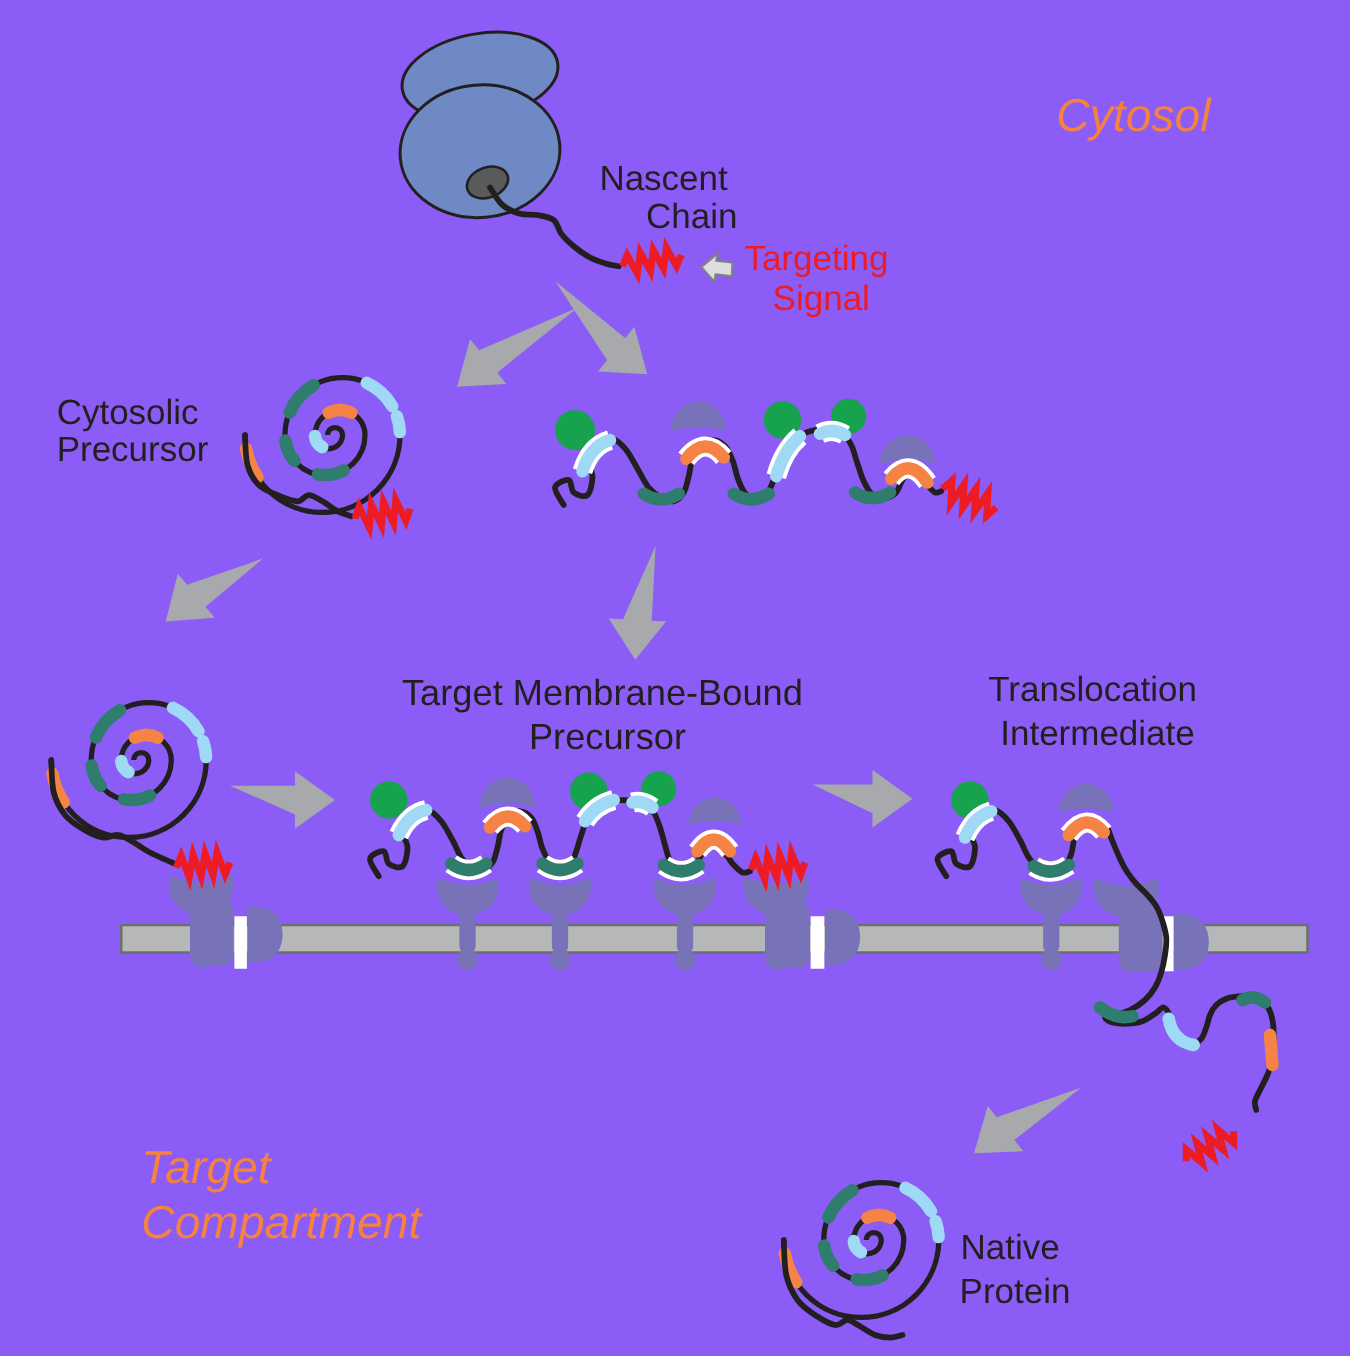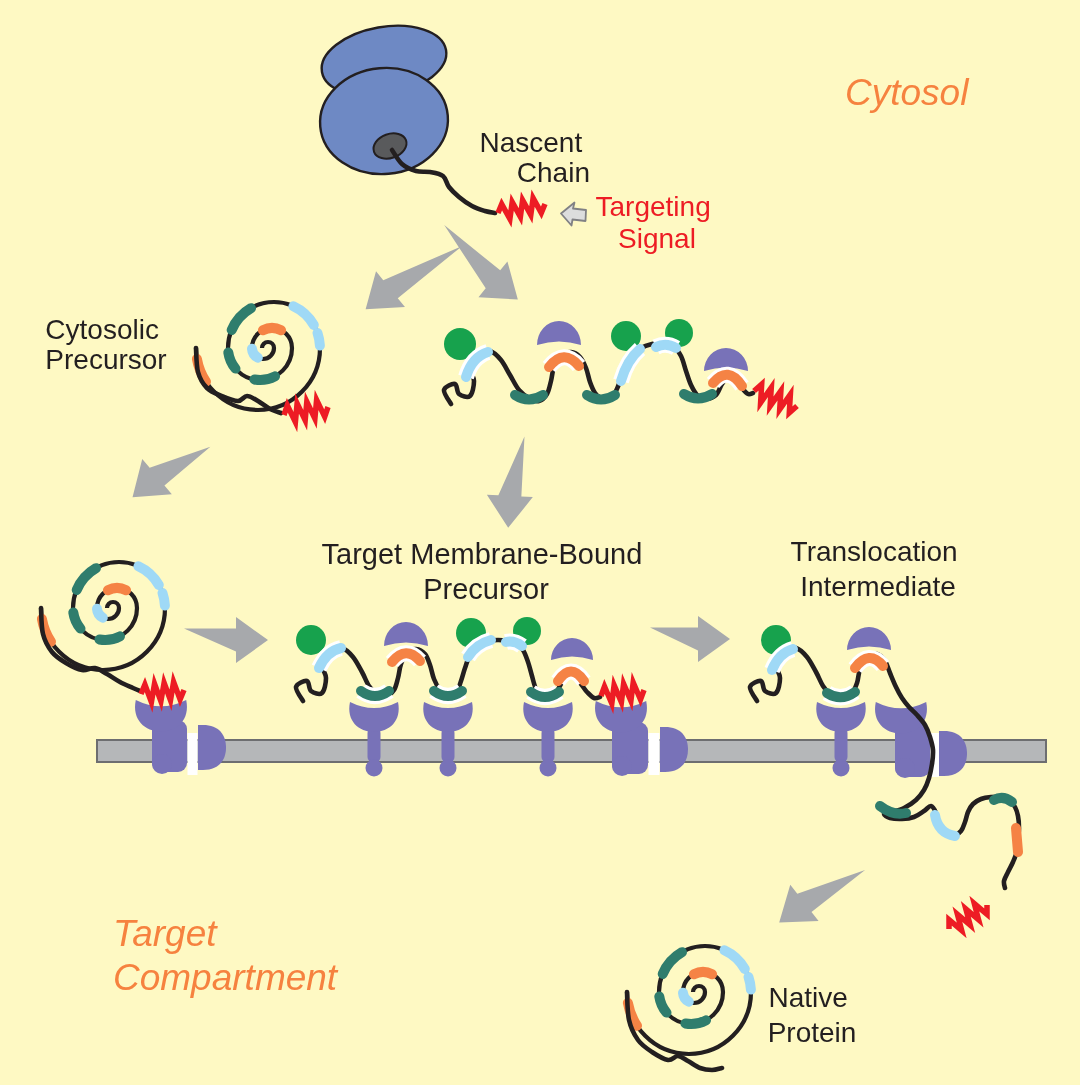--- a/index.html
+++ b/index.html
@@ -1,16 +1,16 @@
 <!DOCTYPE html>
 <html style="--ink: #231f20; --sigred: #ed1c24; --comporange: #f6823f;"><head>
 <meta charset="utf-8">
 <style>
   html,body{margin:0;padding:0;background:#ffffff;}
-  #stage{position:relative;width:1080px;height:1085px;background:#fef9c3;overflow:hidden;}
+  #stage{position:relative;width:1080px;height:1085px;background:#8b5cf6;overflow:hidden;}
   svg{display:block;}
   .lbl{font-family:"Liberation Sans", sans-serif;fill:var(--ink,#231f20);}
   .lbl-28{font-size:28px;}
   .lbl-29{font-size:29px;}
   .lbl-red{fill:var(--sigred,#ed1c24);}
   .lbl-orange{fill:var(--comporange,#f6823f);font-style:italic;font-size:37px;}
 </style>
 </head>
 <body>
 

